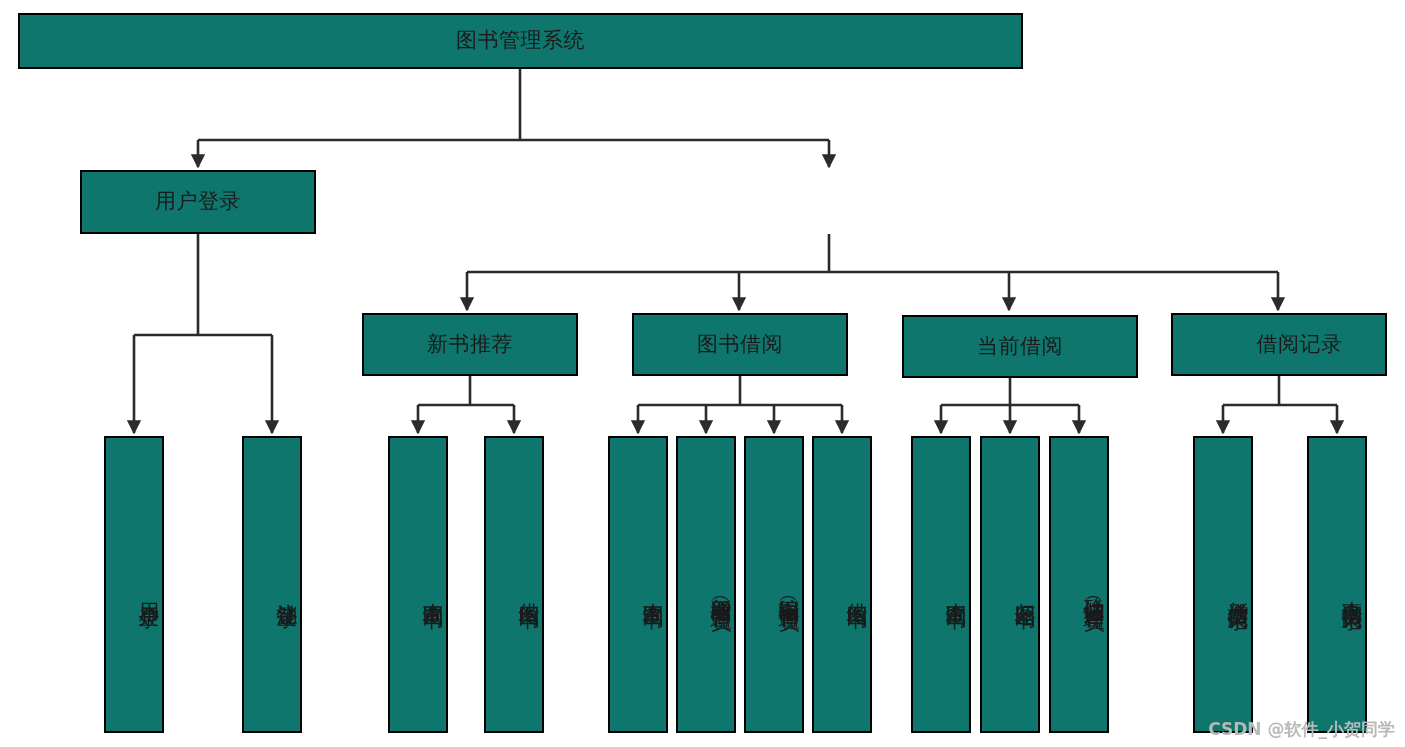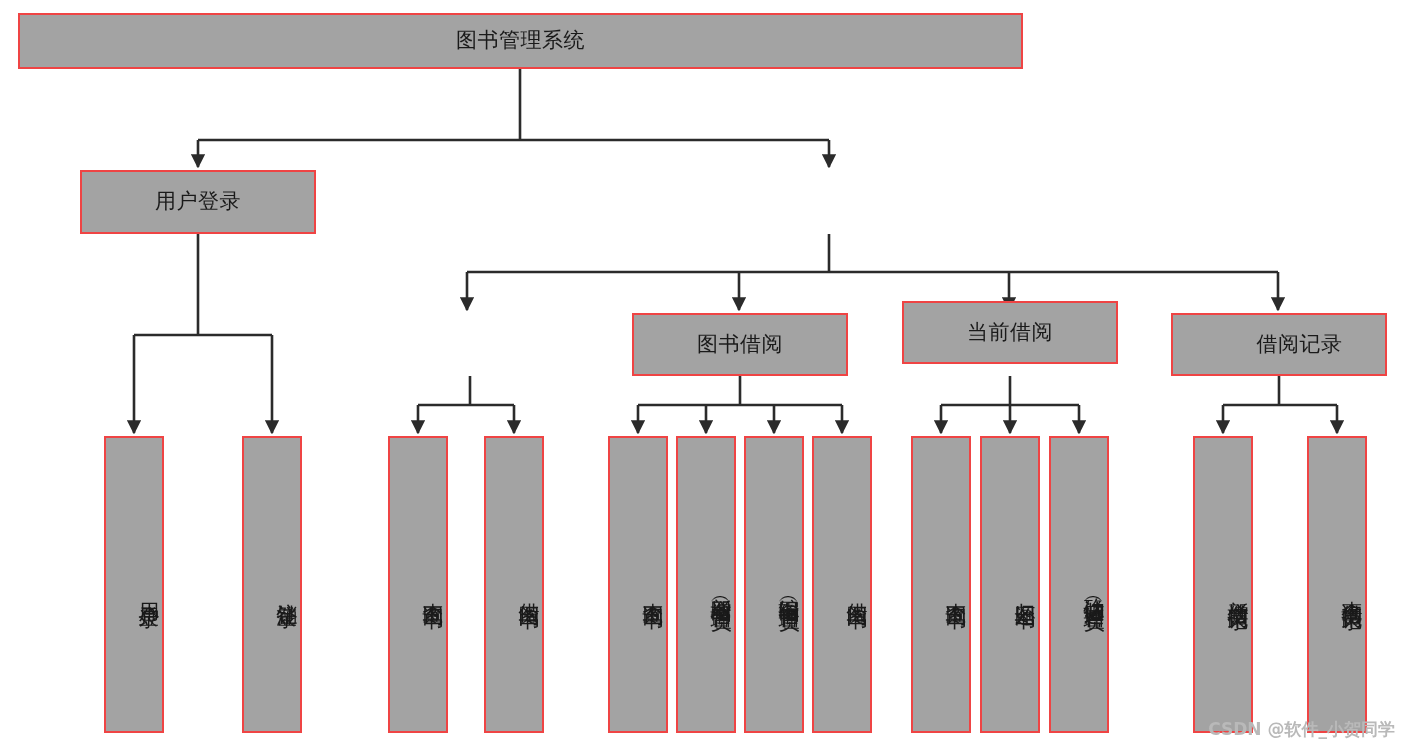--- a/index.html
+++ b/index.html
@@ -22,22 +22,22 @@
   svg#edges {
     position: absolute;
     left: 0;
     top: 0;
     width: 1405px;
     height: 747px;
   }
   .node {
     position: absolute;
     box-sizing: border-box;
-    border: 2px solid #ef4444;
-    background: #a3a3a3;
+    border: 2px solid #000000;
+    background: #0f766e;
     display: flex;
     align-items: center;
     justify-content: center;
     color: #1a1a1a;
     z-index: 2;
   }
   .node-h {
     font-size: 21px;
     line-height: 1.2;
     letter-spacing: 0.5px;
@@ -124,24 +124,27 @@
   </svg>
 
   <div class="node node-h" style="left:18px; top:13px; width:1005px; height:56px;">
     <span>图书管理系统</span>
   </div>
 
   <div class="node node-h" style="left:80px; top:170px; width:236px; height:64px;">
     <span>用户登录</span>
   </div>
 
+  <div class="node node-h" style="left:362px; top:313px; width:216px; height:63px;">
+    <span>新书推荐</span>
+  </div>
   <div class="node node-h" style="left:632px; top:313px; width:216px; height:63px;">
     <span>图书借阅</span>
   </div>
-  <div class="node node-h" style="left:902px; top:301px; width:216px; height:63px;">
+  <div class="node node-h" style="left:902px; top:315px; width:236px; height:63px;">
     <span>当前借阅</span>
   </div>
   <div class="node node-h" style="left:1171px; top:313px; width:216px; height:63px;padding-left:41px;">
     <span>借阅记录</span>
   </div>
 
   <div class="node node-v" style="left:104px; top:436px; width:60px; height:297px;">
     <span>用户登录</span>
   </div>
   <div class="node node-v" style="left:242px; top:436px; width:60px; height:297px;">

